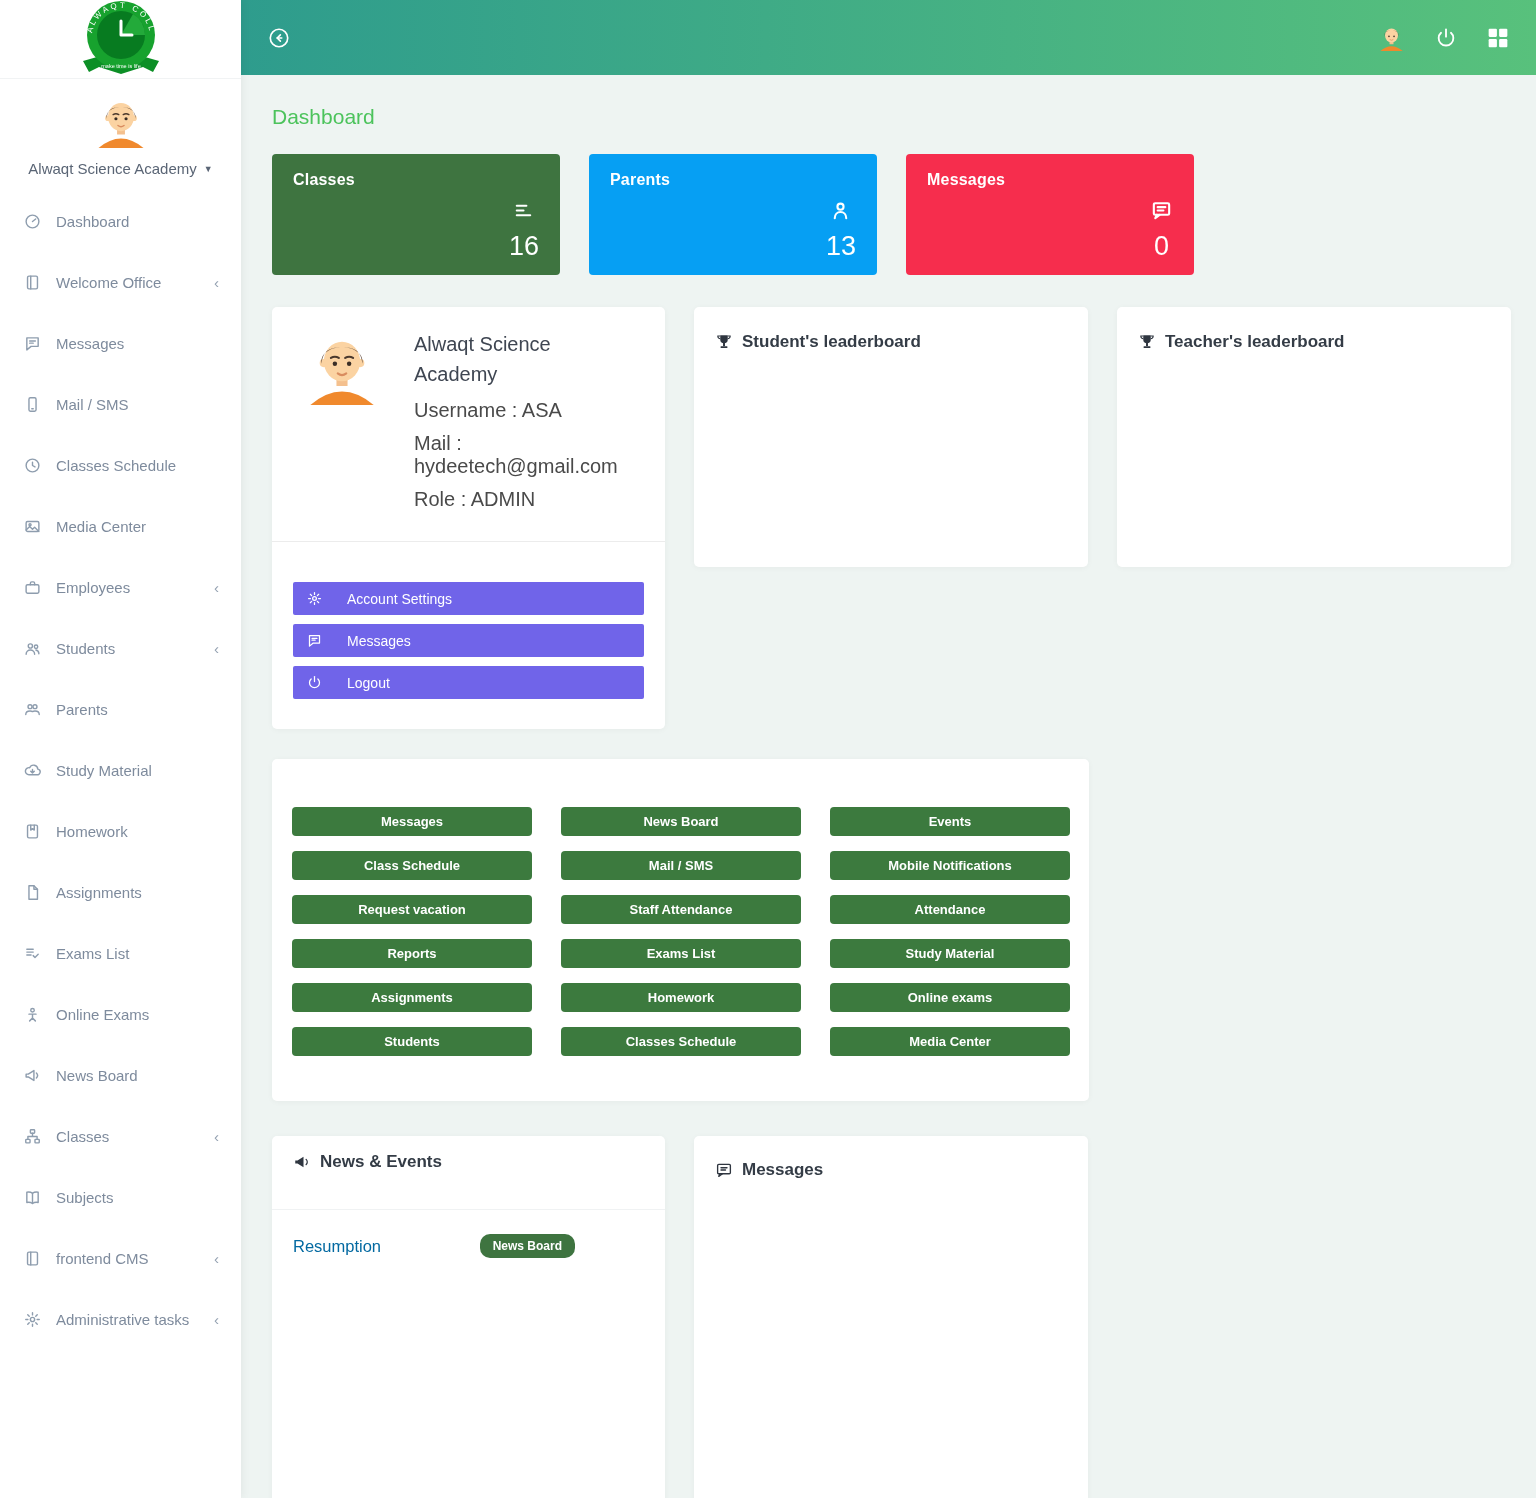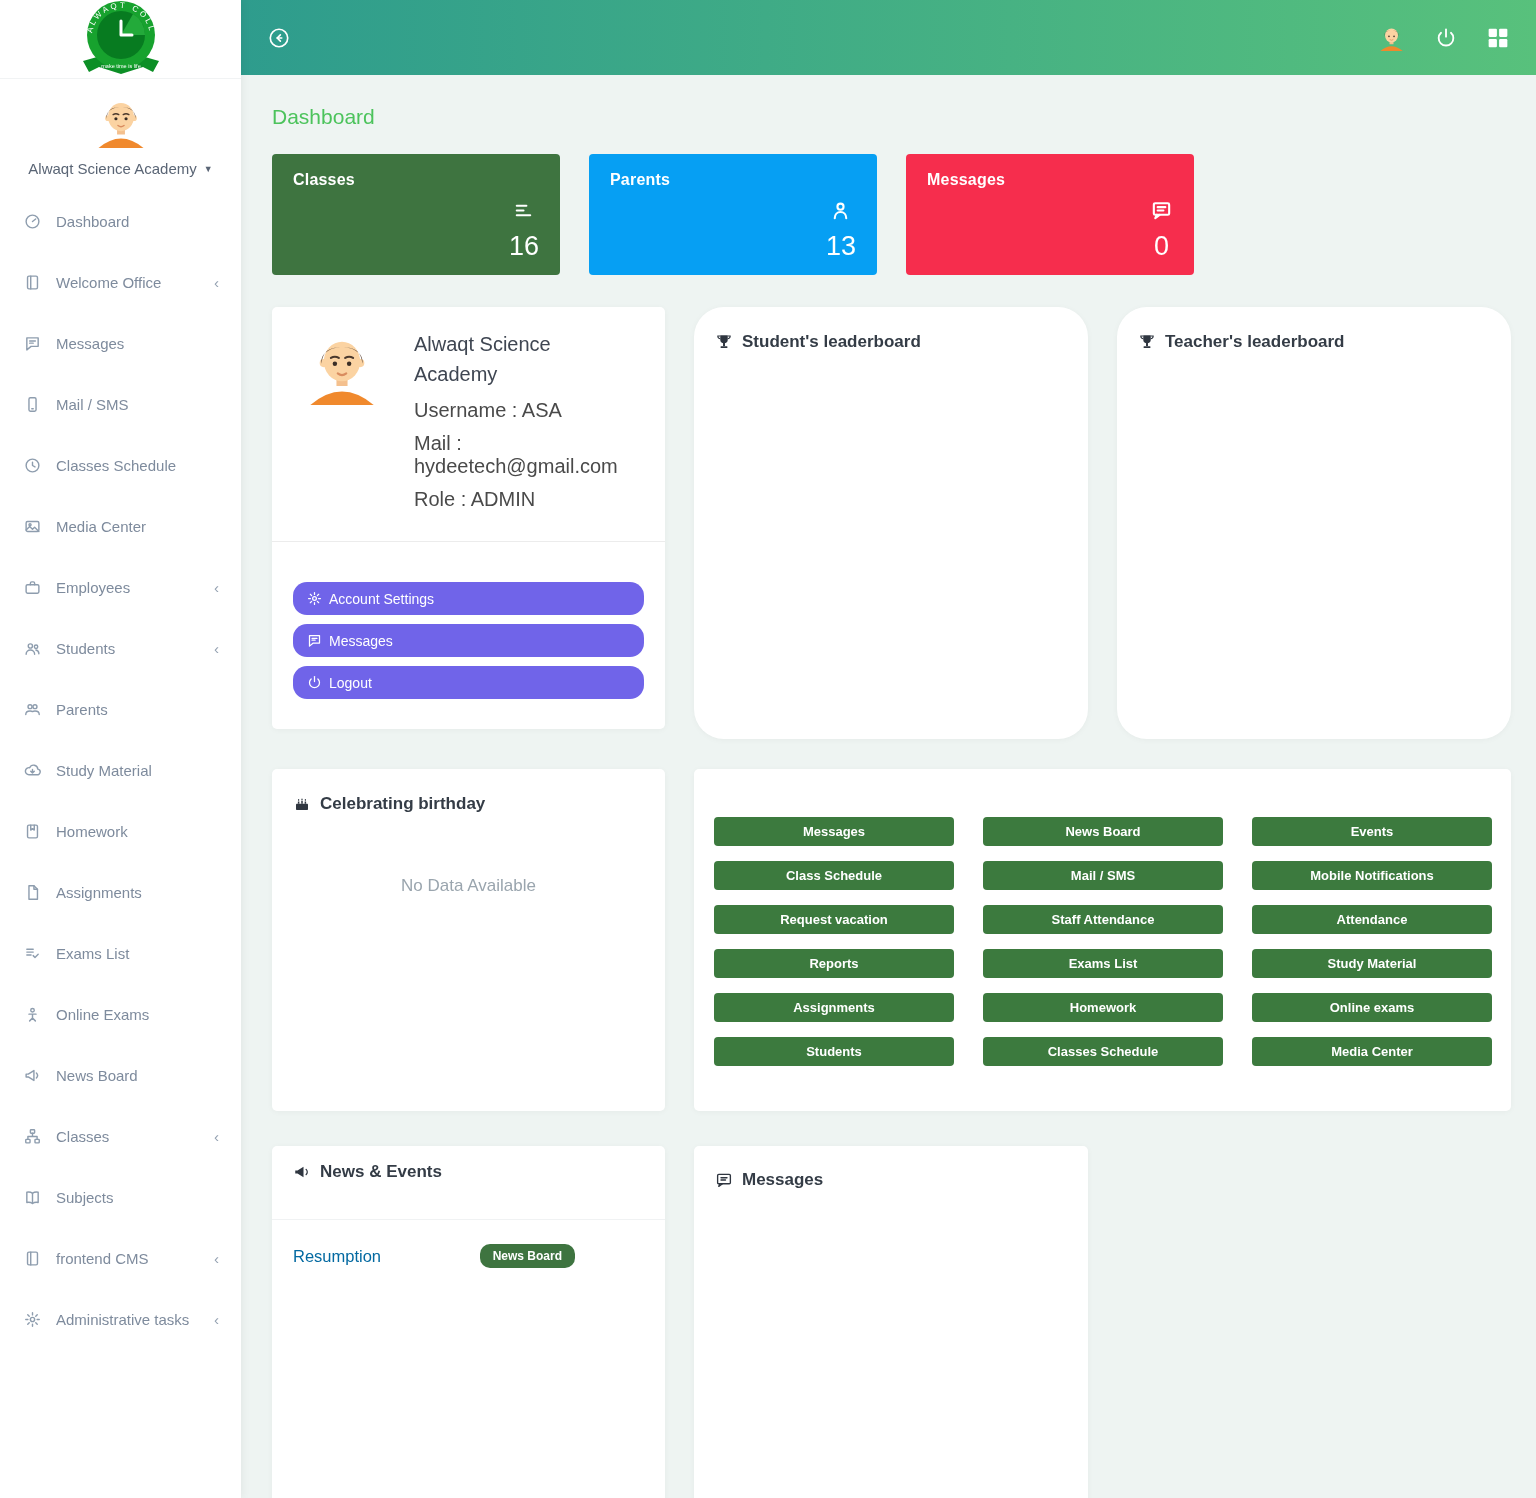--- a/index.html
+++ b/index.html
@@ -48,24 +48,24 @@
   
   .profile-card{width:393px;min-height:375px;}
   .p-top{display:flex;padding:22px 20px 0 32px;}
   .p-top .avatar{width:76px;height:76px;flex:0 0 76px;}
   .p-info{margin-left:34px;}
   .p-name{font-size:20px;color:#3f4652;font-weight:500;line-height:1.5;max-width:190px;}
   .p-line{font-size:20px;color:#4a4a4a;margin-top:10px;}
   .p-line:first-of-type{margin-top:14px;}
   .p-div{border-top:1px solid #ececec;margin-top:30px;}
   .p-btns{padding:40px 21px 21px;}
-  .p-btn{display:flex;align-items:center;gap:7px;height:33px;background:#7064e9;border-radius:14px;color:#fff;font-size:14px;font-weight:500;padding:0 14px;margin-bottom:9px;cursor:pointer;}
+  .p-btn{display:flex;align-items:center;gap:25px;height:33px;background:#7064e9;border-radius:2px;color:#fff;font-size:14px;font-weight:500;padding:0 14px;margin-bottom:9px;cursor:pointer;}
   .p-btn svg{width:15px;height:15px;stroke:#fff;fill:none;stroke-width:2;stroke-linecap:round;stroke-linejoin:round;}
 
-  .lb-card{width:394px;height:432px;padding:25px 21px;border-radius:30px;}
+  .lb-card{width:394px;height:260px;padding:25px 21px;}
 
   
   .birthday-card{width:393px;height:342px;padding:25px 21px;}
   .no-data{text-align:center;color:#9aa5ae;font-size:17px;margin-top:62px;}
   .quick-card{width:817px;height:342px;padding:26px 20px;}
   .ql-grid{display:grid;grid-template-columns:repeat(3,240px);column-gap:29px;row-gap:15px;margin-top:22px;}
   .ql-btn{height:29px;background:#3c7a3e;border-radius:4px;color:#fff;font-size:13px;font-weight:600;display:flex;align-items:center;justify-content:center;cursor:pointer;}
 
   
   .news-card{width:393px;height:387px;padding:16px 0 0;}
@@ -439,31 +439,20 @@
             <path d="M7 4H3.8A3.2 3.2 0 0 0 7 7.5M17 4h3.2A3.2 3.2 0 0 1 17 7.5" stroke="#2f3640" stroke-width="1.6" fill="none"></path>
             <rect x="10.7" y="13" width="2.6" height="4.5" fill="#2f3640"></rect>
             <rect x="7.5" y="17.5" width="9" height="2.5" rx="0.5" fill="#2f3640"></rect>
           </svg>
         <span>Teacher's leaderboard</span>
       </div>
     </div>
   </div>
 
   <div class="row3">
-    <div class="card birthday-card">
-      <div class="card-head">
-        <svg viewBox="0 0 24 24">
-            <rect x="4" y="11.5" width="16" height="8.5" rx="1" fill="#2f3640"></rect>
-            <path d="M7.5 11.5V8.5M12 11.5V8M16.5 11.5V8.5" stroke="#2f3640" stroke-width="2"></path>
-            <path d="M7.5 6v1M12 5.5v1M16.5 6v1" stroke="#2f3640" stroke-width="1.6" stroke-linecap="round"></path>
-          </svg>
-        <span>Celebrating birthday</span>
-      </div>
-      <div class="no-data">No Data Available</div>
-    </div>
 
     <div class="card quick-card">
       <div class="ql-grid">
         <div class="ql-btn">Messages</div>
         <div class="ql-btn">News Board</div>
         <div class="ql-btn">Events</div>
         <div class="ql-btn">Class Schedule</div>
         <div class="ql-btn">Mail / SMS</div>
         <div class="ql-btn">Mobile Notifications</div>
         <div class="ql-btn">Request vacation</div>

